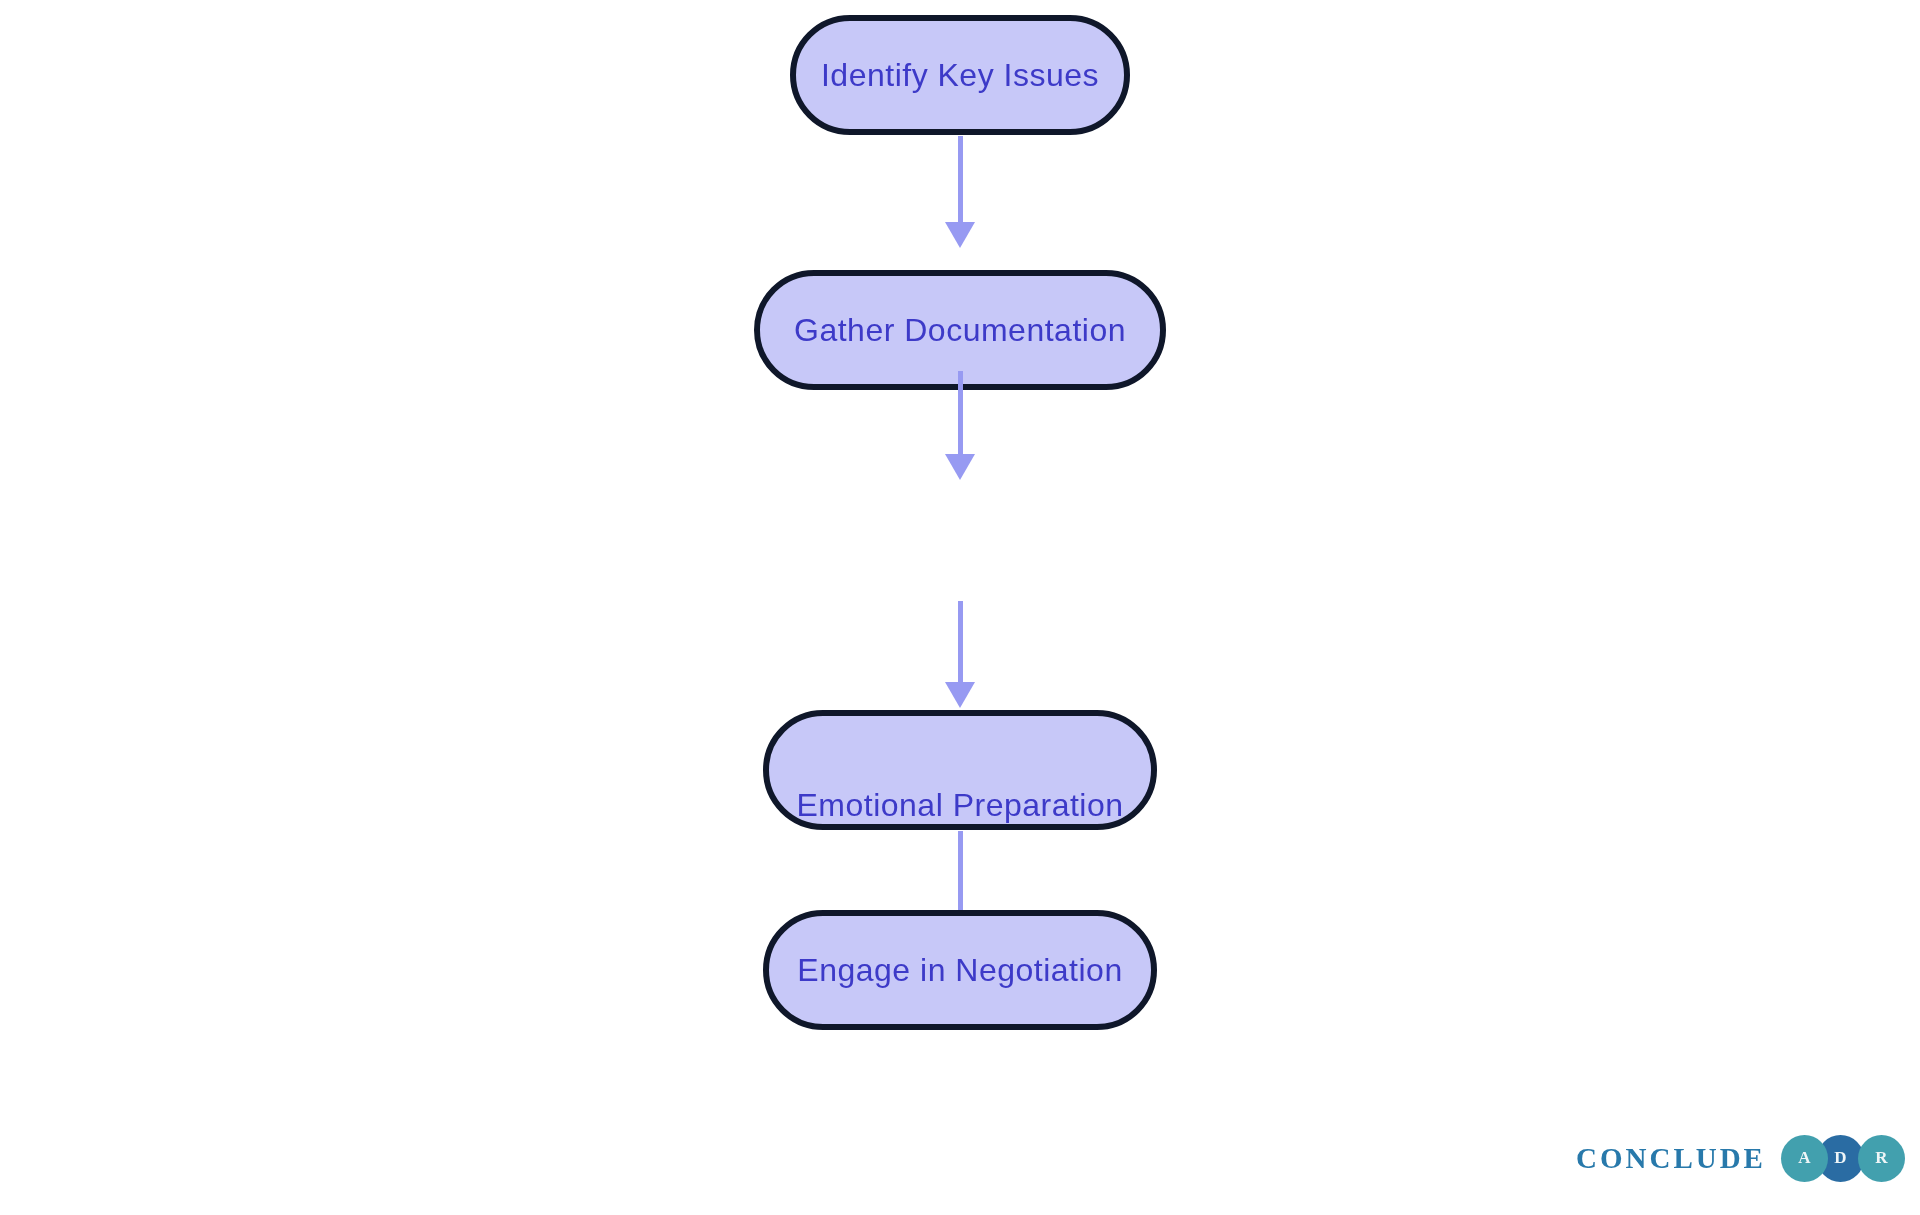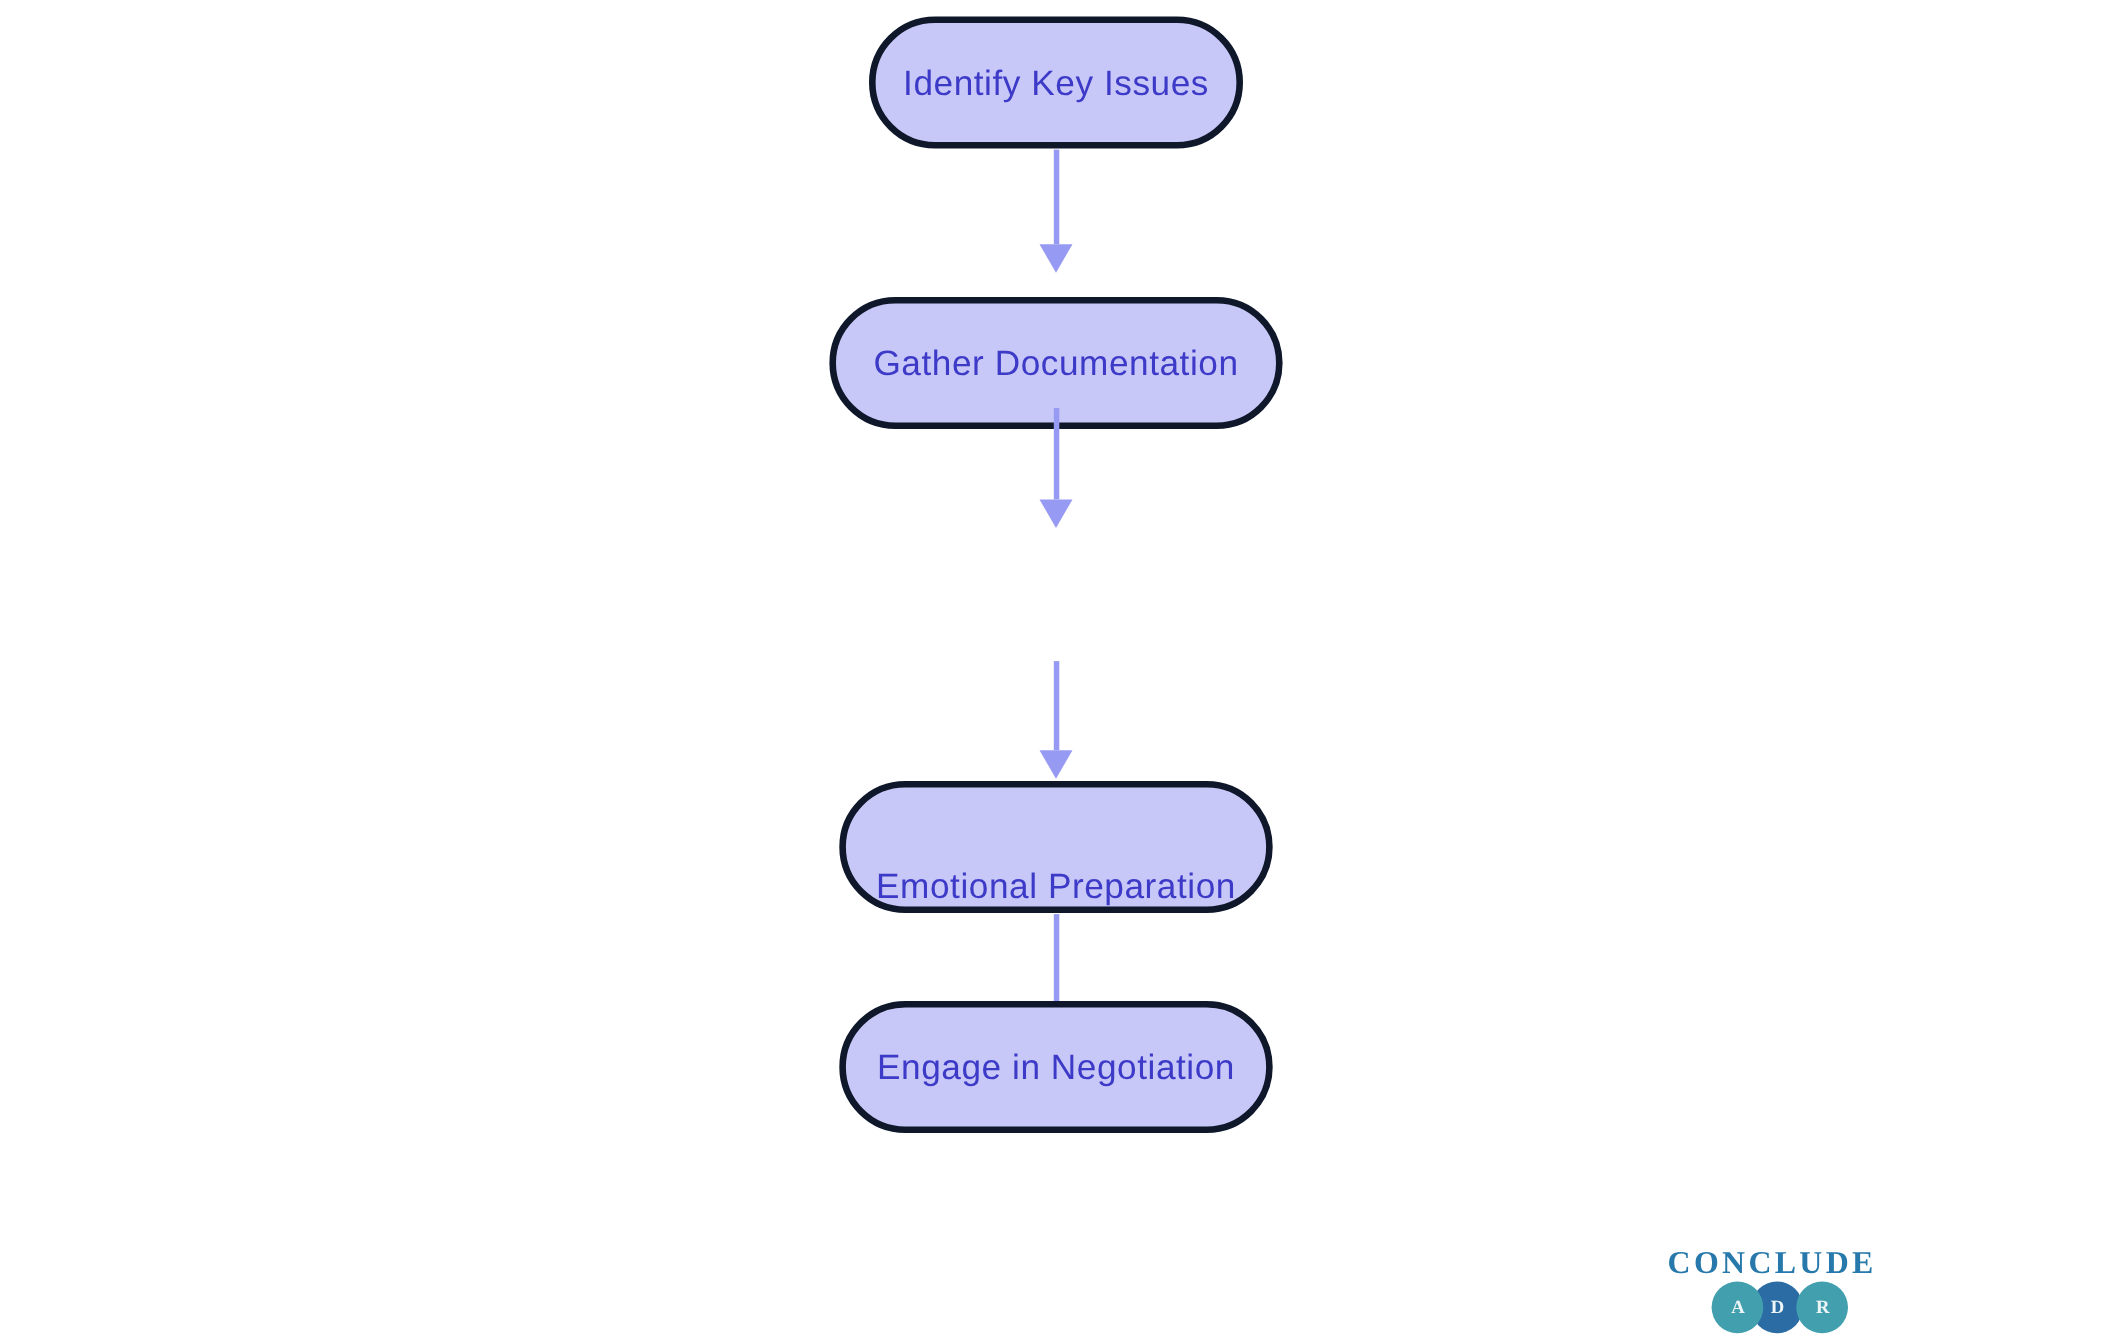--- a/index.html
+++ b/index.html
@@ -63,26 +63,25 @@
     width: 0;
     height: 0;
     border-left: 15px solid transparent;
     border-right: 15px solid transparent;
     border-top: 26px solid #979af2;
   }
 
   
   .brand {
     position: absolute;
-    left: 1516px;
+    left: 1576px;
     top: 1132px;
     height: 52px;
     display: flex;
     align-items: center;
-    flex-direction: column;
   }
   .brand .wordmark {
     font-family: "Liberation Serif", serif;
     font-weight: 700;
     font-size: 29px;
     letter-spacing: 3px;
     color: #2879ab;
   }
   .brand .badges {
     display: flex;

